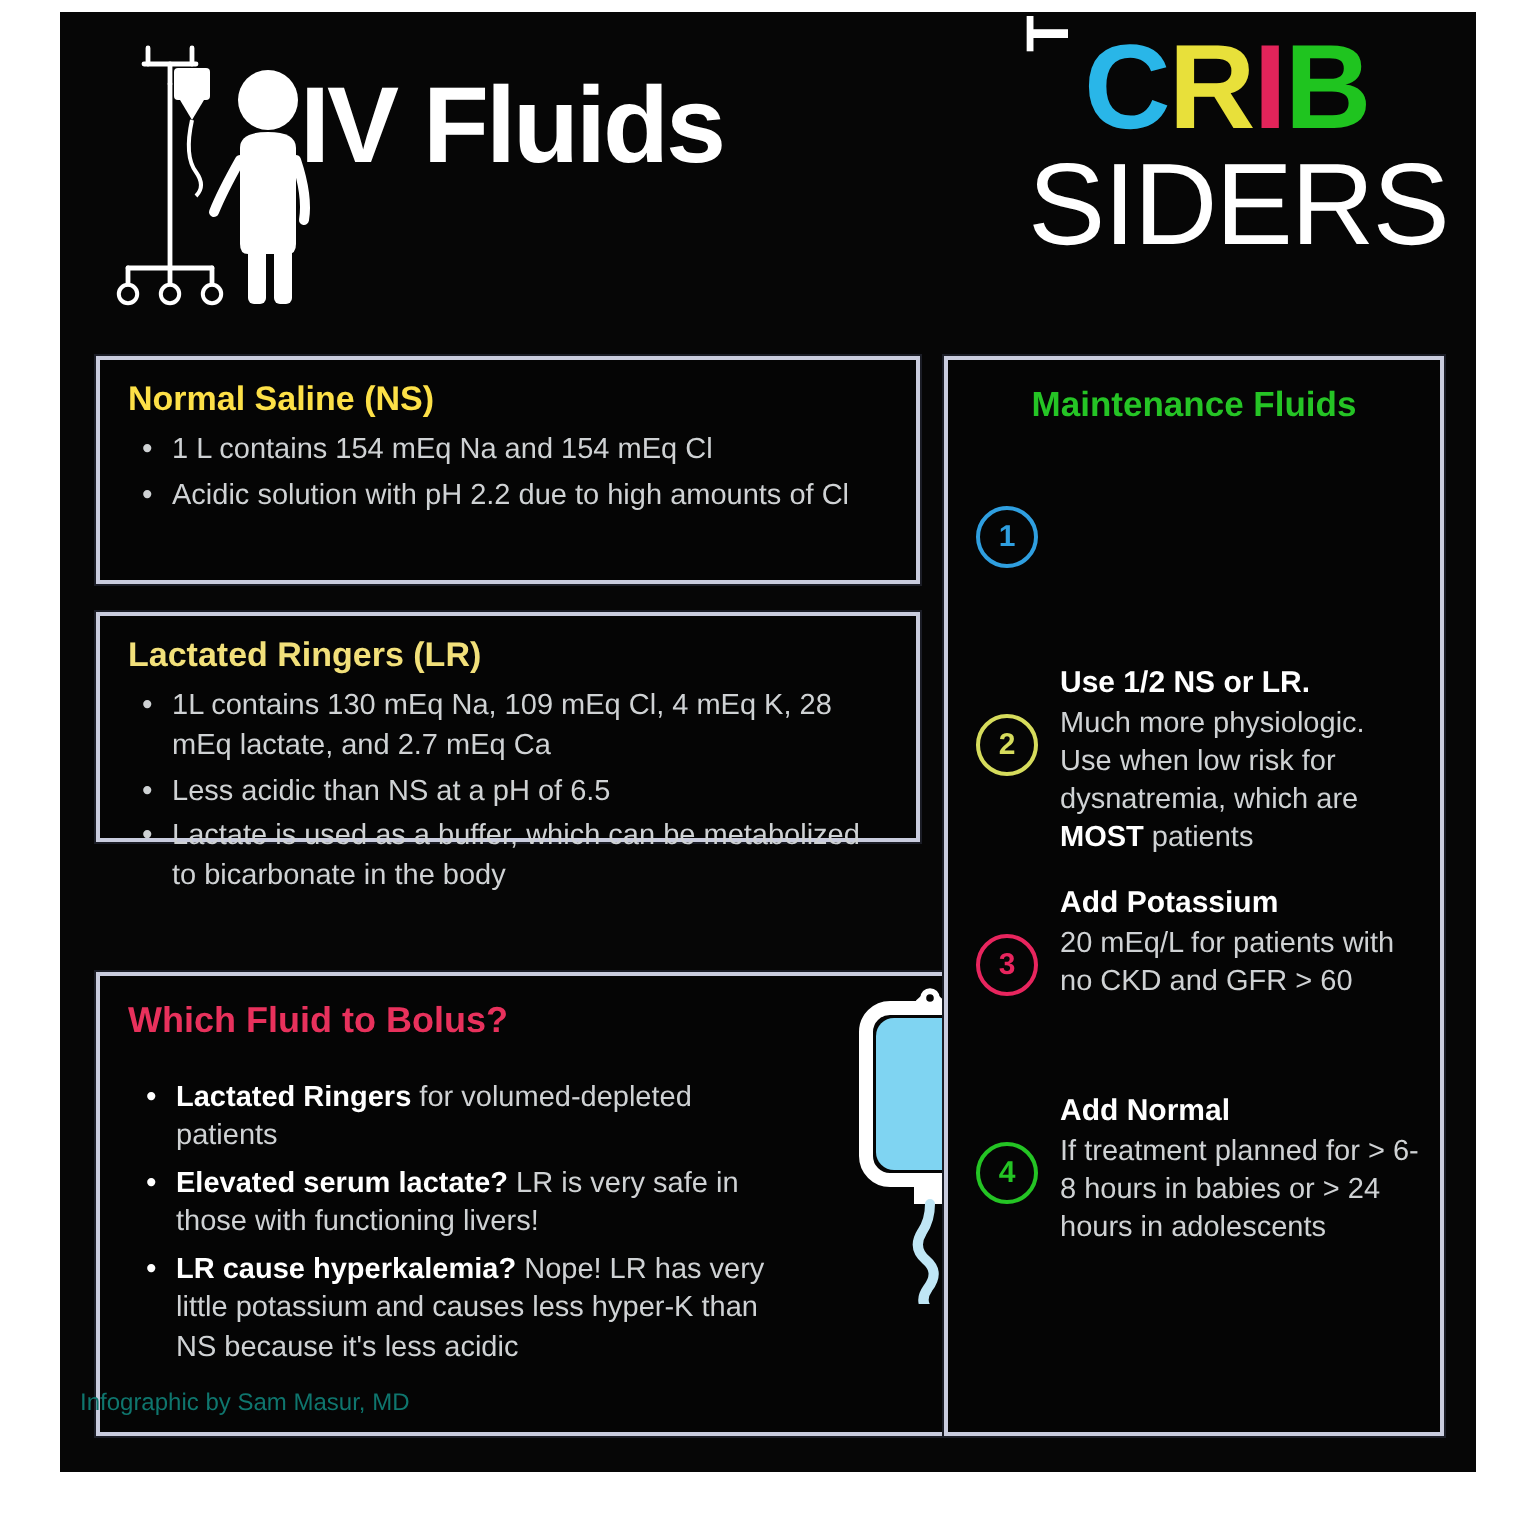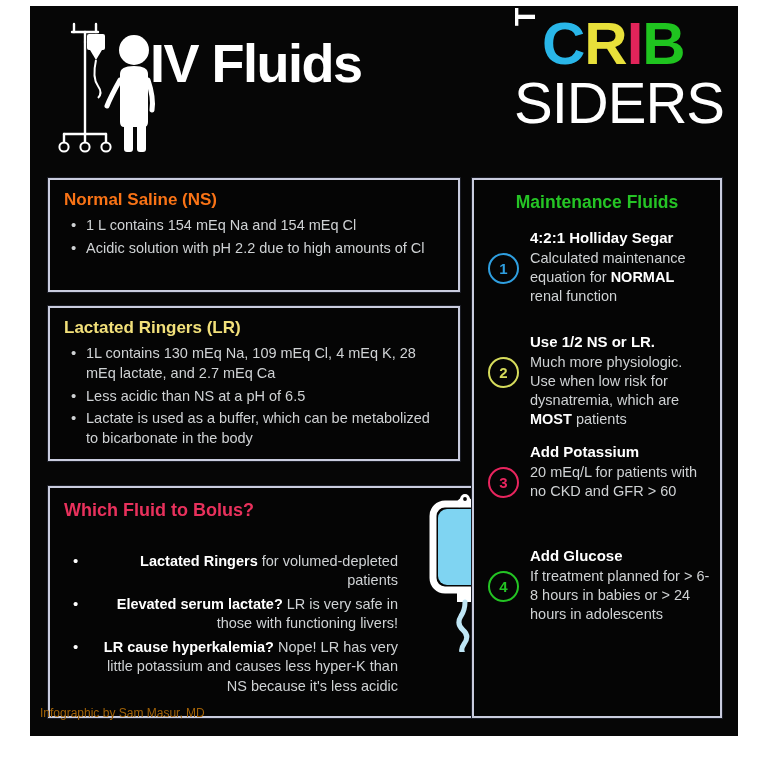--- a/index.html
+++ b/index.html
@@ -92,28 +92,28 @@
   }
   ul.blist li:before{
     content:"\2022";
     position:absolute; left:-13px; top:-1px;
     color:#cfd2d4; font-size:15px;
   }
   ul.blist li b{ color:#ffffff; font-weight:bold; }
 
   
   #box-ns{ left:18px; top:172px; width:412px; height:114px; padding:10px 14px 8px 14px; }
-  #box-ns .box-title{ color:#f97316; }
-
-  #box-lr{ left:18px; top:300px; width:412px; height:155px; padding:10px 14px 8px 14px; }
+  #box-ns .box-title{ color:#fde047; }
+
+  #box-lr{ left:18px; top:300px; width:412px; height:115px; padding:10px 14px 8px 14px; }
   #box-lr .box-title{ color:#f2e07a; }
 
   #box-bolus{ left:18px; top:480px; width:469px; height:232px; padding:12px 14px 8px 14px; }
   #box-bolus .box-title{ color:#e8315c; font-size:18px; }
-  #box-bolus ul.blist{ margin-top:30px; padding-left:22px;text-align:right; }
+  #box-bolus ul.blist{ margin-top:18px; padding-left:22px; }
   #box-bolus ul.blist li{ margin-bottom:4px; max-width:310px; }
   #box-bolus ul.blist li:before{ color:#ffffff; }
 
   .ivbag{ position:absolute; right:2px; top:4px; width:92px; height:160px; }
 
   
   #panel-maint{
     left:442px; top:172px; width:250px; height:540px;
     padding:10px 10px 8px 10px;
   }
@@ -150,22 +150,22 @@
   .mi-body{
     color:#cfd2d4;
     font-size:14.5px;
     line-height:1.32;
   }
   .mi-body b{ color:#ffffff; font-weight:bold; }
 
   
   .credit{
     position:absolute;
-    left:10px; bottom:16px;
-    color:#a16207;
+    left:10px; bottom:28px;
+    color:#0f766e;
     font-size:12px;
   }
 </style>
 </head>
 <body>
 
 <div id="poster">
   <div class="canvas">
 
     <div class="header">
@@ -237,43 +237,39 @@
           <li><b>Elevated serum lactate?</b> LR is very safe in those with functioning livers!</li>
           <li><b>LR cause hyperkalemia?</b> Nope! LR has very little potassium and causes less hyper-K than NS because it's less acidic</li>
         </ul>
     </div>
 
     <div class="box" id="panel-maint">
       <div class="maint-title">Maintenance Fluids</div>
       <div id="maint-items">
           <div class="maint-item">
             <div class="num-circle" style="border-color: rgb(47, 159, 224); color: rgb(47, 159, 224);">1</div>
-            <div class="mi-text">
-              <div class="mi-head">4:2:1 Holliday Segar</div>
-              <div class="mi-body">Calculated maintenance equation for <b>NORMAL</b> renal function</div>
-            </div>
           </div>
           <div class="maint-item">
             <div class="num-circle" style="border-color: rgb(214, 220, 92); color: rgb(214, 220, 92);">2</div>
             <div class="mi-text">
               <div class="mi-head">Use 1/2 NS or LR.</div>
               <div class="mi-body">Much more physiologic. Use when low risk for dysnatremia, which are <b>MOST</b> patients</div>
             </div>
           </div>
           <div class="maint-item">
             <div class="num-circle" style="border-color: rgb(232, 37, 94); color: rgb(232, 37, 94);">3</div>
             <div class="mi-text">
               <div class="mi-head">Add Potassium</div>
               <div class="mi-body">20 mEq/L for patients with no CKD and GFR &gt; 60</div>
             </div>
           </div>
           <div class="maint-item">
             <div class="num-circle" style="border-color: rgb(36, 196, 36); color: rgb(36, 196, 36);">4</div>
             <div class="mi-text">
-              <div class="mi-head">Add Glucose</div>
+              <div class="mi-head">Add Normal</div>
               <div class="mi-body">If treatment planned for &gt; 6-8 hours in babies or &gt; 24 hours in adolescents</div>
             </div>
           </div>
         </div>
     </div>
 
     <div class="credit">Infographic by Sam Masur, MD</div>
   </div>
 </div>
 

